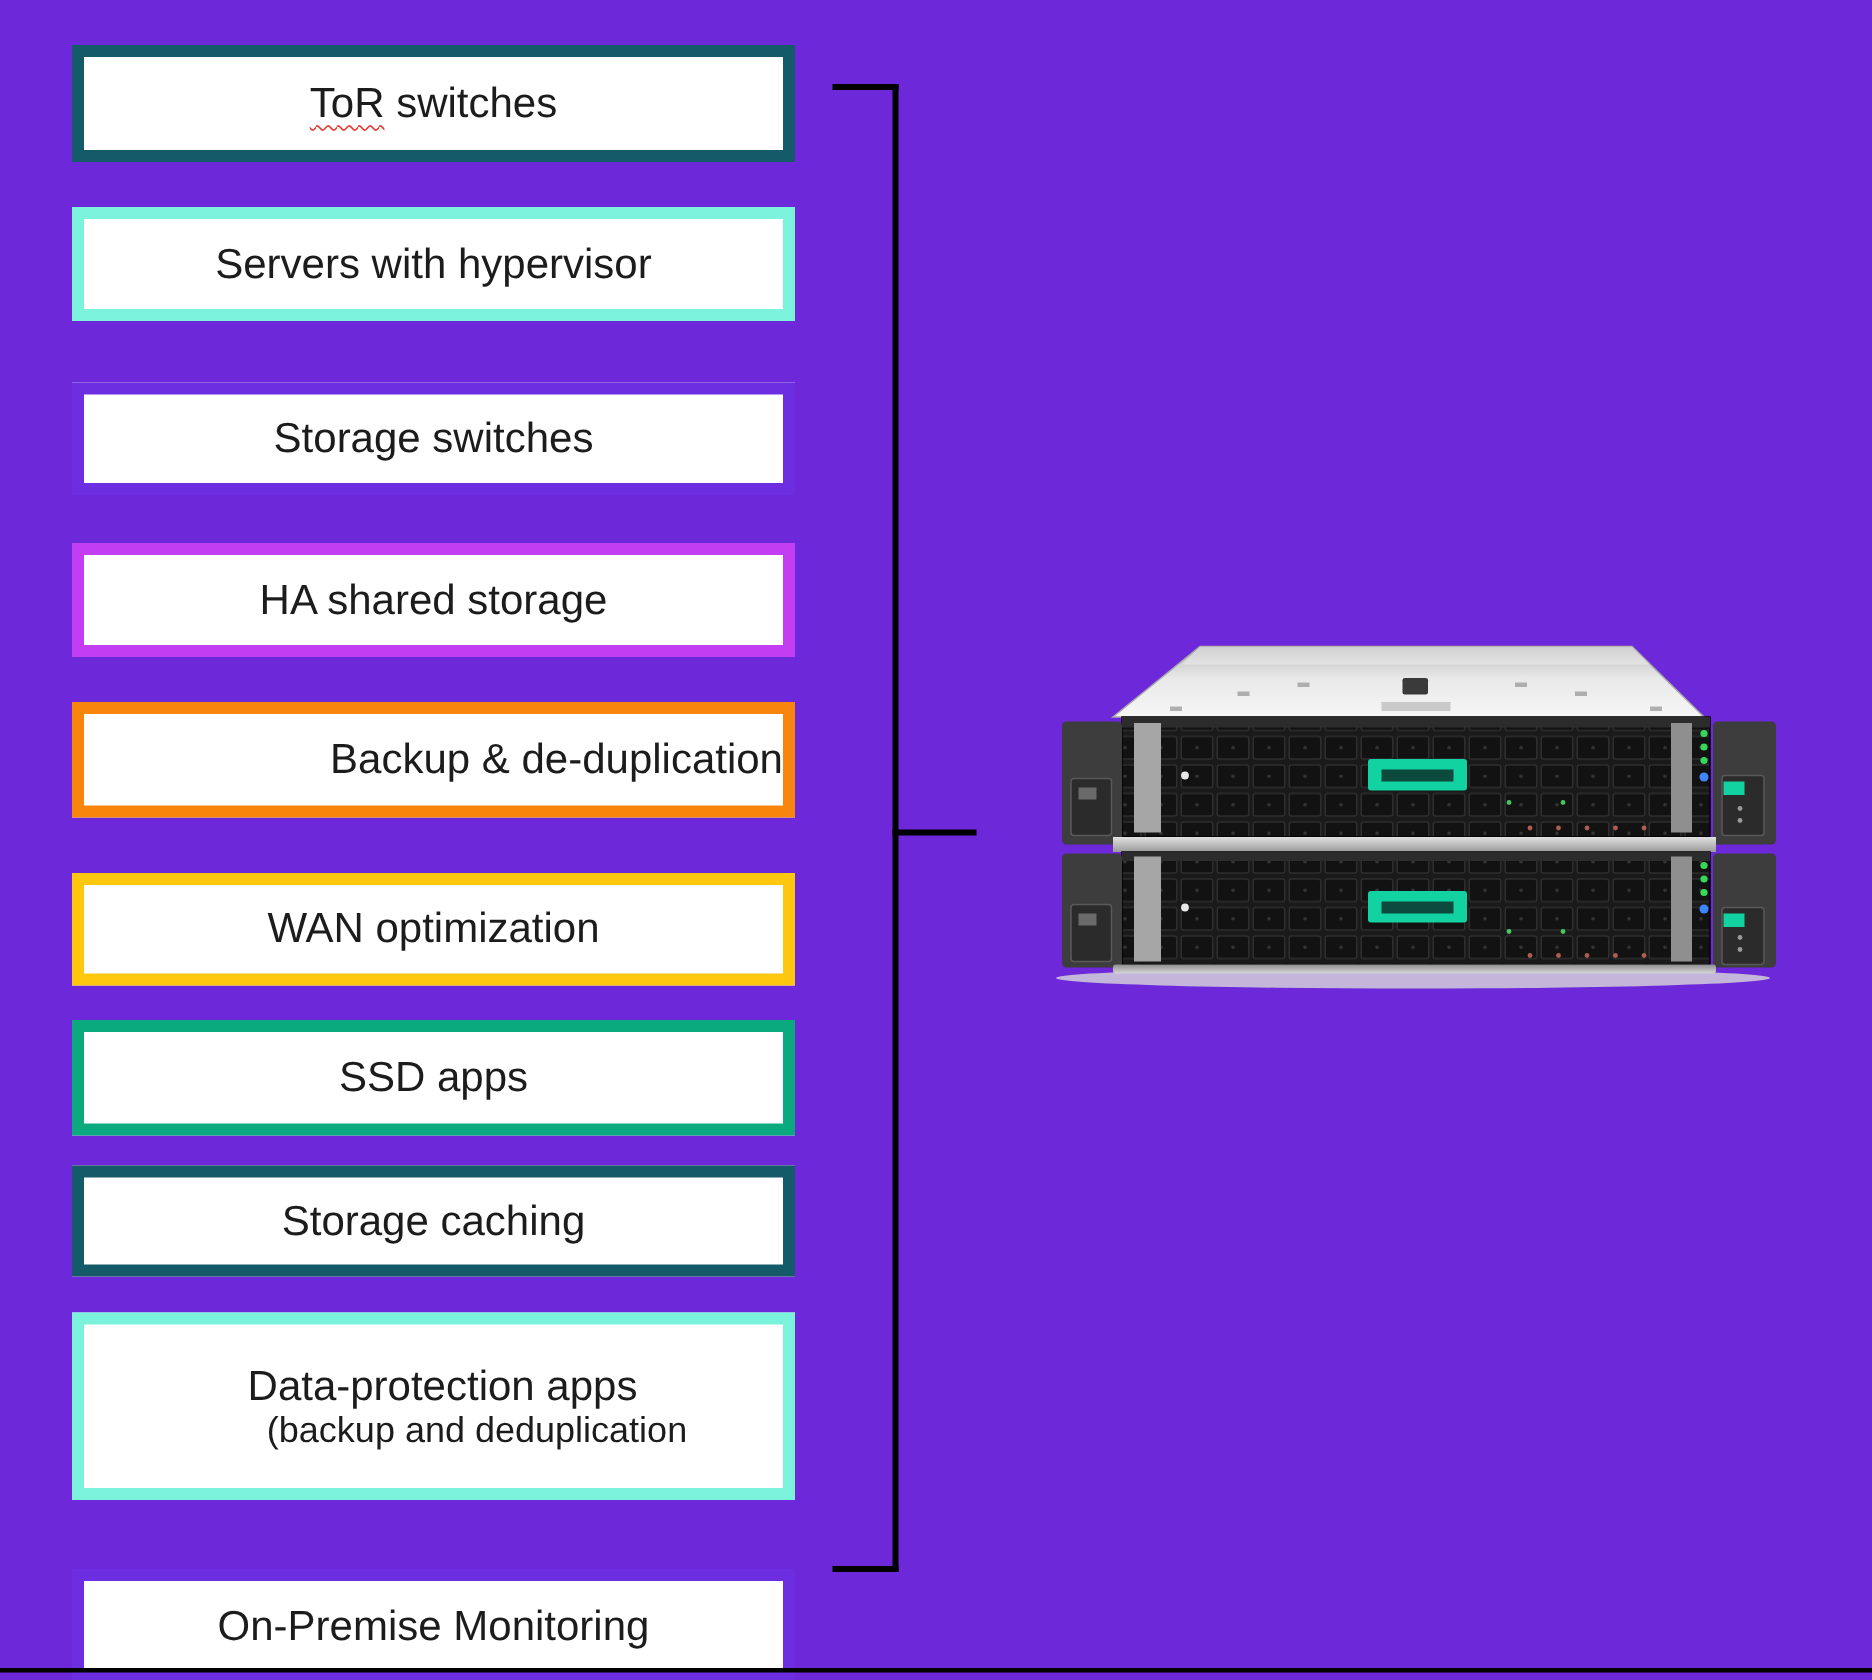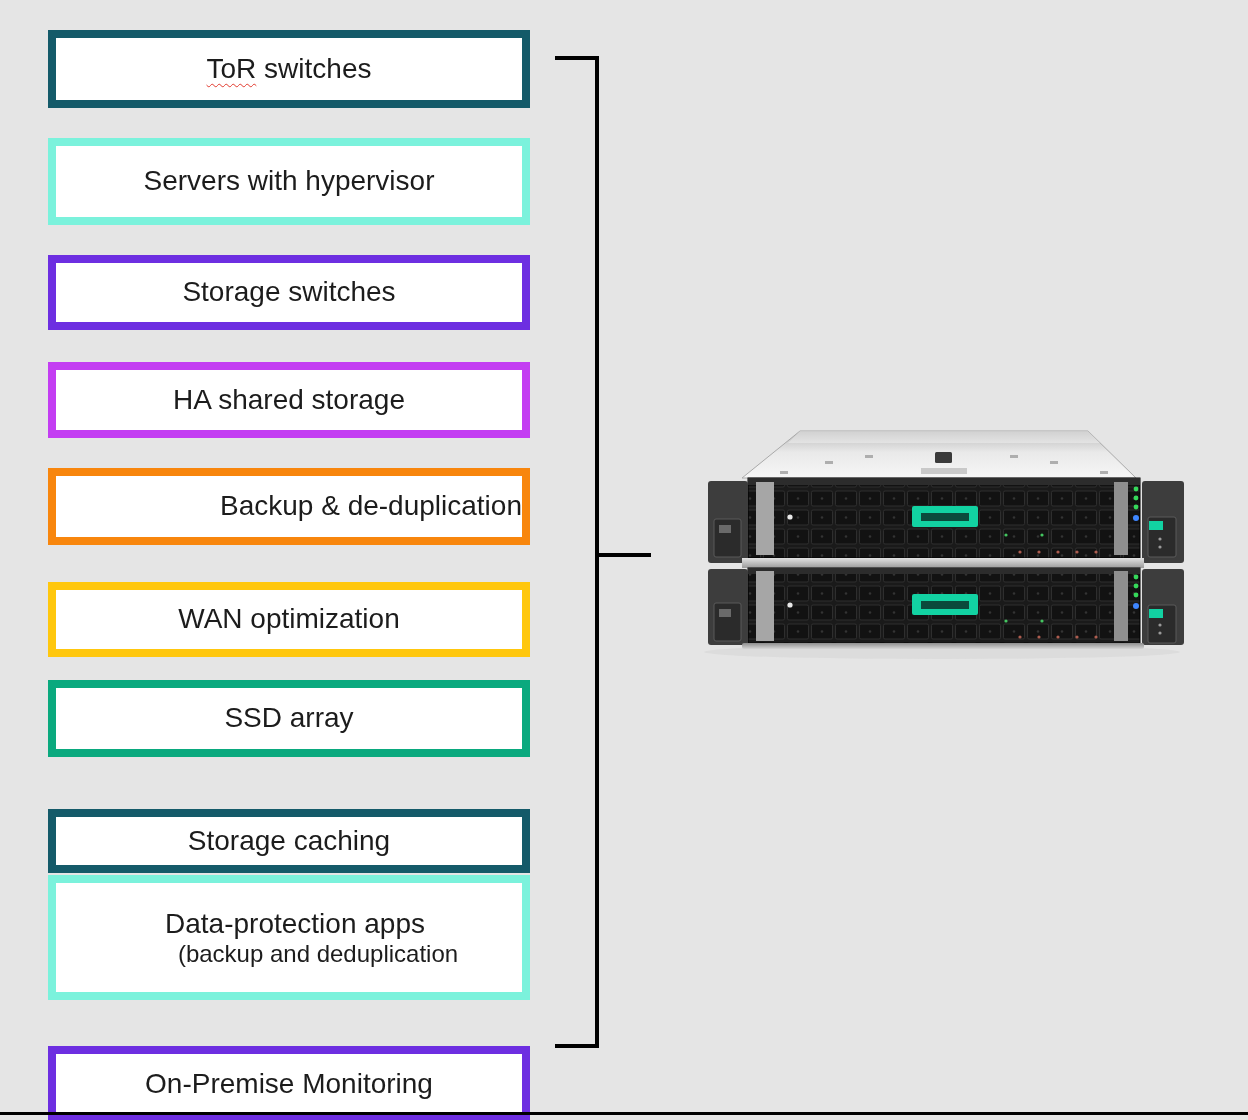--- a/index.html
+++ b/index.html
@@ -1,19 +1,19 @@
 <!DOCTYPE html>
 <html><head>
 <meta charset="utf-8">
 <style>
   html,body{margin:0;padding:0;background:#ffffff;}
   .canvas{
     position:relative;
     width:1248px;height:1120px;
-    background:#e5e5e5;
+    background:#6d28d9;
     font-family:"Liberation Sans", sans-serif;
     overflow:hidden;
   }
   .comp-box{
     position:absolute;
     left:48px;width:482px;
     background:#ffffff;
     border-style:solid;
     border-width:8px;
     box-sizing:border-box;
@@ -59,39 +59,39 @@
 </style>
 </head>
 <body>
 
 <div class="canvas">
 
   <div id="boxes">
       <div class="comp-box" style="top: 30px; height: 78px; border-color: rgb(20, 90, 105);">
         <div class="comp-label"><span class="squiggle">ToR</span><span> switches</span></div>
       </div>
-      <div class="comp-box" style="top: 138px; height: 87px; border-color: rgb(123, 242, 220);">
+      <div class="comp-box" style="top: 138px; height: 76px; border-color: rgb(123, 242, 220);">
         <div class="comp-label">Servers with hypervisor</div>
       </div>
       <div class="comp-box" style="top: 255px; height: 75px; border-color: rgb(109, 46, 225);">
         <div class="comp-label">Storage switches</div>
       </div>
       <div class="comp-box" style="top: 362px; height: 76px; border-color: rgb(195, 61, 242);">
         <div class="comp-label">HA shared storage</div>
       </div>
       <div class="comp-box" style="top: 468px; height: 77px; border-color: rgb(248, 134, 13); align-items: flex-end;">
         <div class="comp-label">Backup &amp; de-duplication</div>
       </div>
       <div class="comp-box" style="top: 582px; height: 75px; border-color: rgb(255, 199, 13);">
         <div class="comp-label">WAN optimization</div>
       </div>
       <div class="comp-box" style="top: 680px; height: 77px; border-color: rgb(10, 169, 126);">
-        <div class="comp-label">SSD array</div>
-      </div>
-      <div class="comp-box" style="top: 809px; height: 64px; border-color: rgb(20, 90, 105);">
+        <div class="comp-label">SSD apps</div>
+      </div>
+      <div class="comp-box" style="top: 777px; height: 74px; border-color: rgb(20, 90, 105);">
         <div class="comp-label">Storage caching</div>
       </div>
       <div class="comp-box" style="top: 875px; height: 125px; border-color: rgb(123, 242, 220); padding-left: 12px;">
         <div class="comp-label">Data-protection apps</div>
         <div class="comp-sublabel">(backup and deduplication</div>
       </div>
       <div class="comp-box" style="top: 1046px; height: 76px; border-color: rgb(109, 46, 225);">
         <div class="comp-label">On-Premise Monitoring</div>
       </div>
     </div>

